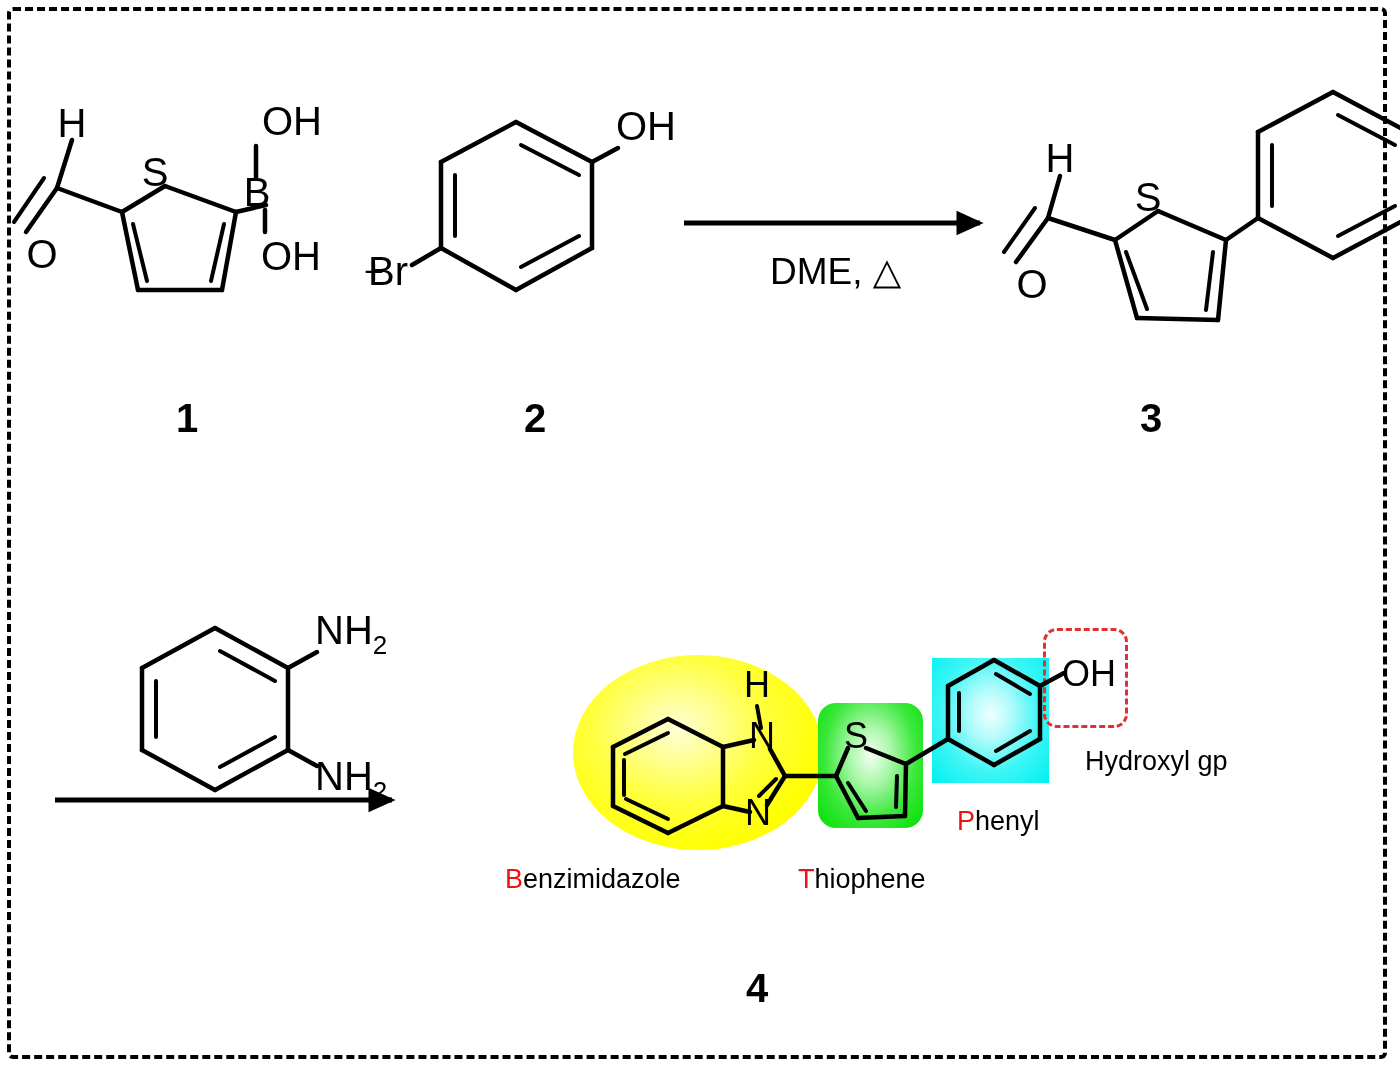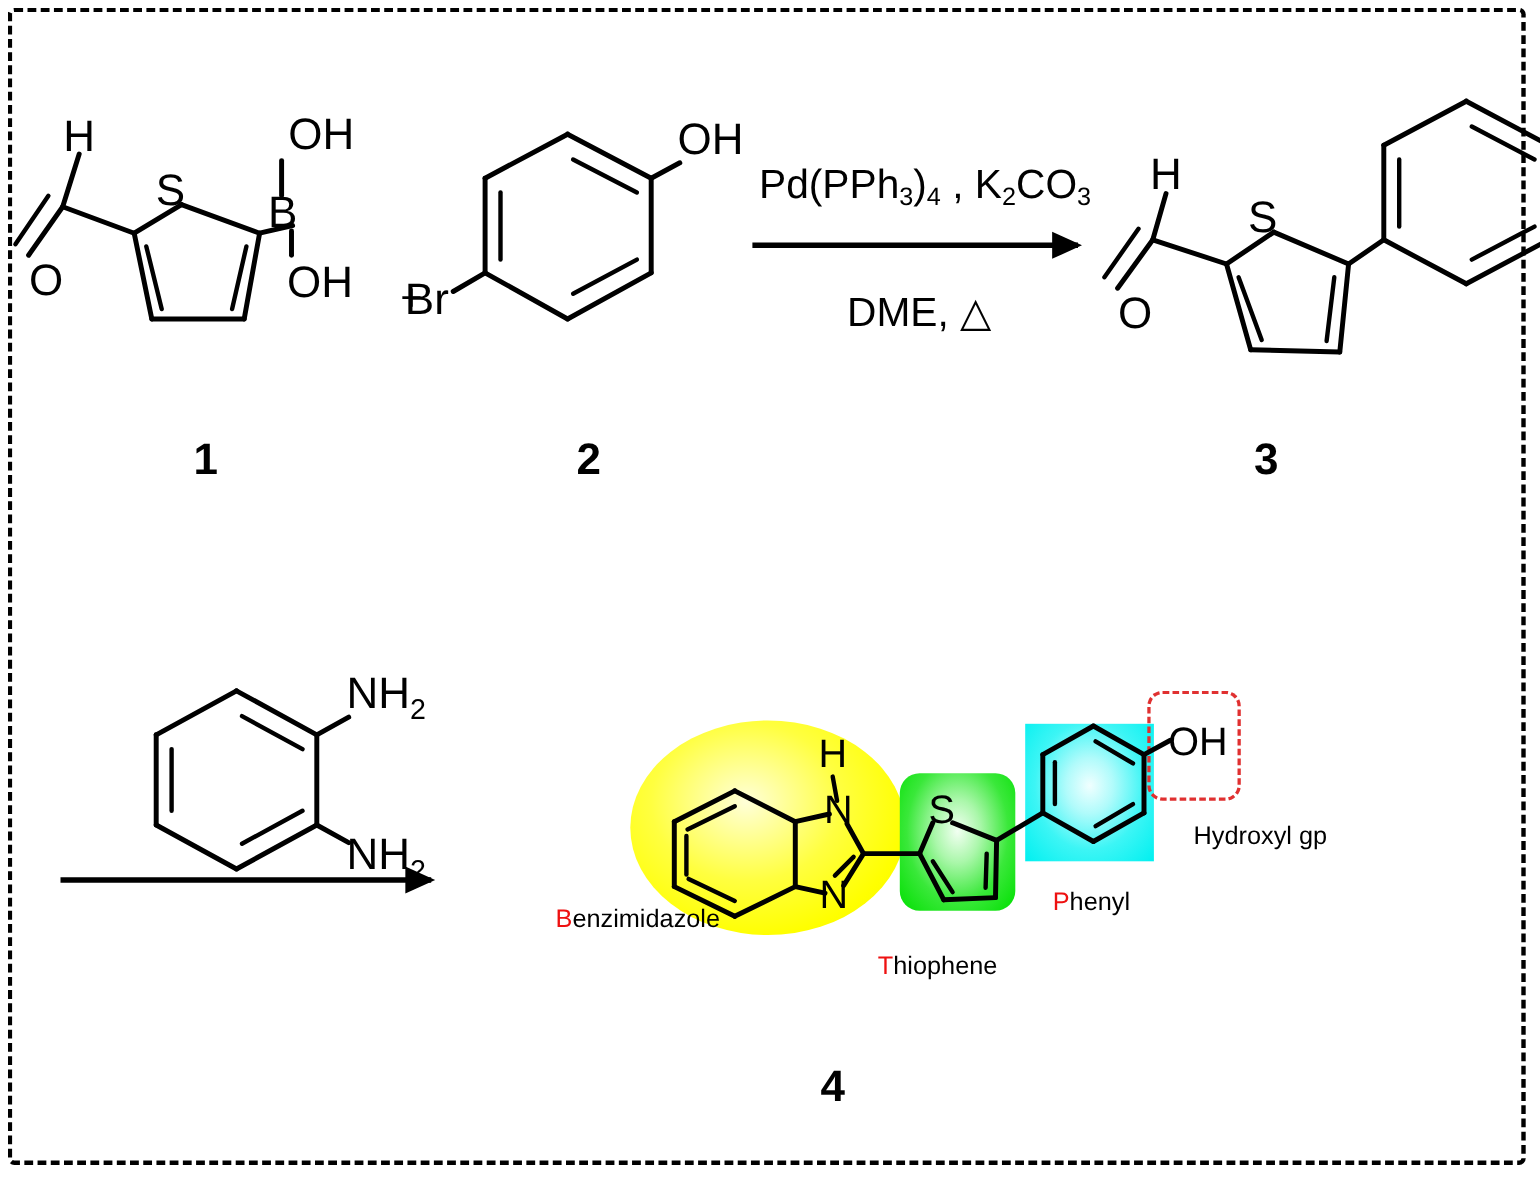--- a/index.html
+++ b/index.html
@@ -58,21 +58,21 @@
   }
   .plus {
     position: absolute;
     font-family: "Liberation Sans", sans-serif;
     font-size: 34px;
     color: #000000;
   }
   .part-label {
     position: absolute;
     font-family: "Liberation Sans", sans-serif;
-    font-size: 23px;
+    font-size: 27px;
     color: #000000;
     white-space: nowrap;
     line-height: 1;
   }
   .part-label .hl {
     color: #ee1111;
   }
   .atom {
     font-family: "Liberation Sans", sans-serif;
     font-size: 40px;
@@ -295,34 +295,31 @@
       <text class="atom-sm" x="757" y="697" text-anchor="middle">H</text>
       <text class="atom-sm" x="762" y="748" text-anchor="middle">N</text>
       <text class="atom-sm" x="758" y="825" text-anchor="middle">N</text>
       <text class="atom-sm" x="856" y="748" text-anchor="middle">S</text>
       <text class="atom-sm" x="1062" y="686" text-anchor="start">OH</text>
     </g>
   </svg>
 
   <div class="plus" style="left:364px; top:252px;">+</div>
 
-  <div class="cond" style="left:690px; top:148px;">
-    <span>Pd(PPh<sub>3</sub>)<sub>4</sub> , K<sub>2</sub>CO<sub>3</sub></span>
-  </div>
-  <div class="cond" style="left:770px; top:264px;">
+  <div class="cond" style="left:770px; top:252px;">
     <span>DME, △</span>
   </div>
 
 
   <div class="cmp-num" style="left:176px; top:398px;">1</div>
   <div class="cmp-num" style="left:524px; top:398px;">2</div>
   <div class="cmp-num" style="left:1140px; top:398px;">3</div>
   <div class="cmp-num" style="left:746px; top:968px;">4</div>
 
-  <div class="part-label" style="left:505px; top:824px;">
+  <div class="part-label" style="left:505px; top:866px;">
     <span class="hl">B</span><span>enzimidazole</span>
   </div>
 
   <div class="part-label" style="left:798px; top:866px;text-align:center;">
     <span class="hl">T</span><span>hiophene</span>
   </div>
 
   <div class="part-label" style="left:957px; top:808px;">
     <span class="hl">P</span><span>henyl</span>
   </div>

